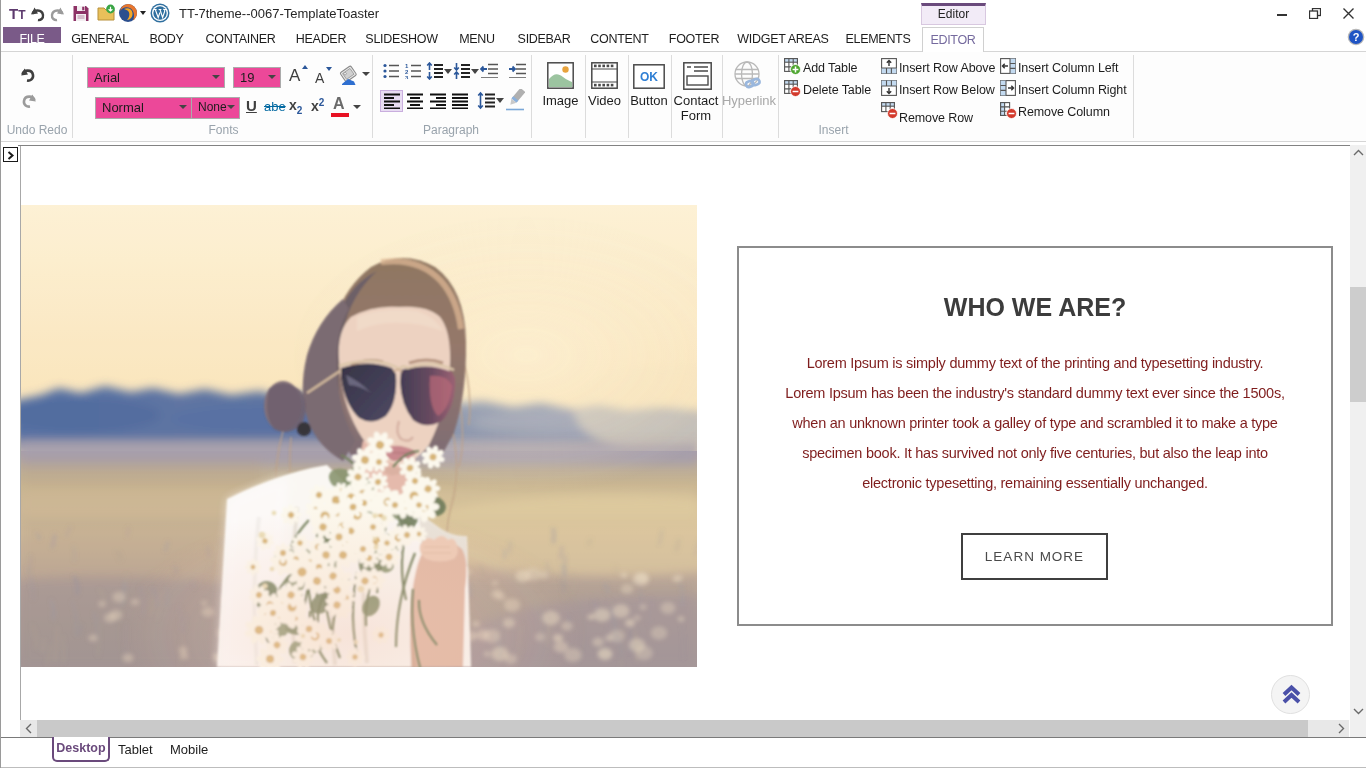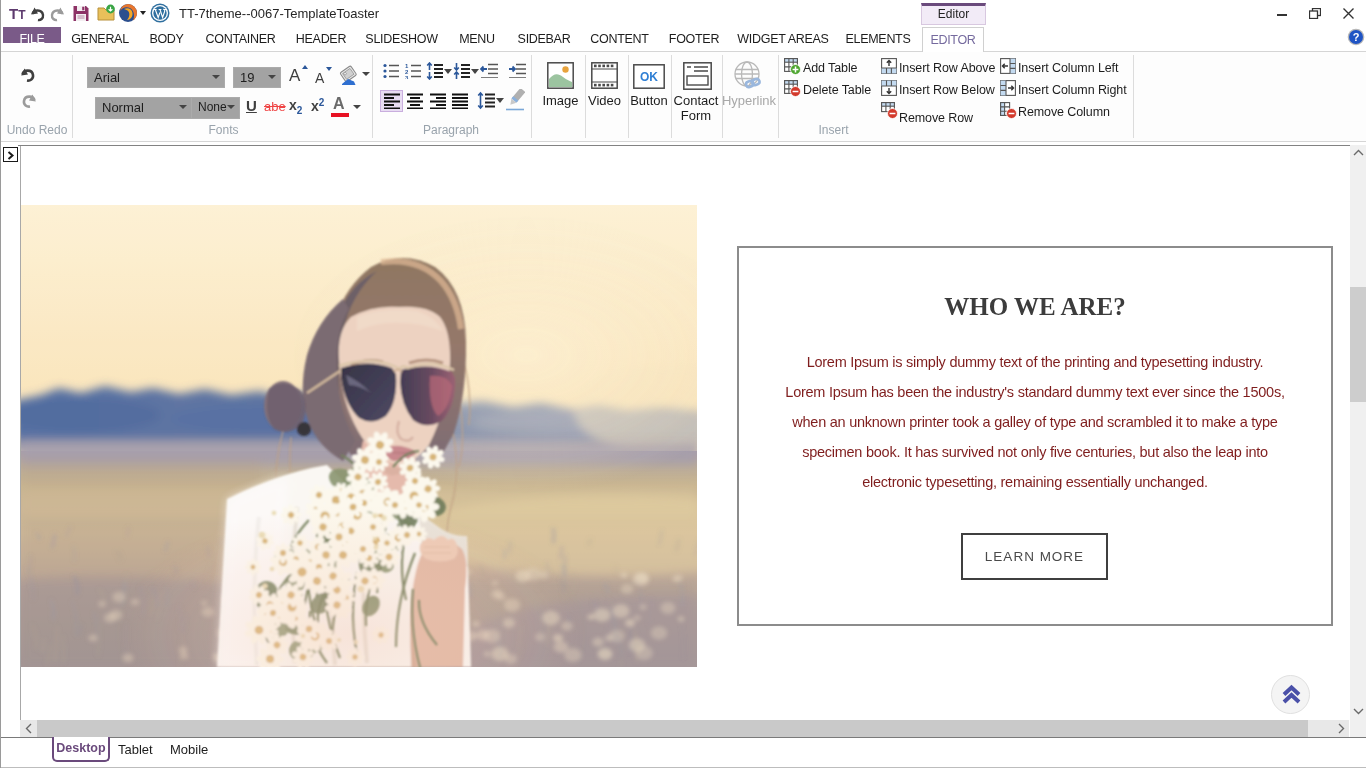--- a/index.html
+++ b/index.html
@@ -22,38 +22,38 @@
 #tab-editor-sel { left:921px; width:62px; height:26px; background:#fff;
   border:1px solid #d0d0d0; border-bottom:none; color:#756a9e; line-height:24px; }
 #ctx-editor { position:absolute; left:920px; top:3px; width:65px; height:22px;
   background:#f2ebf7; border:1px solid #d8c8e0; border-top:3px solid #6a4a7c;
   font-size:12px; color:#222; text-align:center; line-height:17px; }
 
 #ribbon { position:absolute; left:0; top:52px; width:1366px; height:90px; background:#fdfdfd;
   border-bottom:1px solid #d5d5d5; }
 .gsep { position:absolute; top:3px; height:83px; width:1px; background:#dcdcdc; }
 .glabel { position:absolute; top:71px; font-size:12px; color:#99a3ac; text-align:center; }
-.combo { position:absolute; border:1px solid #ababab; background:#a3a3a3; font-size:13px;
+.combo { position:absolute; border:1px solid #ababab; background:#ec4899; font-size:13px;
   color:#1d1d1d; }
 .combo .ctext { position:absolute; left:6px; top:2px; }
 .combo .caret { position:absolute; right:4px; top:7px; width:0; height:0;
   border-left:4px solid transparent; border-right:4px solid transparent; border-top:4px solid #444; }
 .ricon { position:absolute; }
 .biglabel { position:absolute; font-size:13px; color:#1d1d1d; text-align:center; }
 .inslabel { position:absolute; font-size:12.5px; letter-spacing:-0.1px; color:#1d1d1d; }
 
 #main { position:absolute; left:0; top:142px; width:1366px; height:595px; background:#fff; }
 #canvas-topline { position:absolute; left:17px; top:145px; width:1349px; height:1px; background:#828282; }
 #canvas-leftline { position:absolute; left:19px; top:146px; width:1px; height:591px; background:#a8a8a8; }
 #expander { position:absolute; left:2px; top:147px; width:15px; height:15px; background:#fff;
   border:1px solid #1a1a1a; }
 
 #whobox { position:absolute; left:736px; top:246px; width:596px; height:380px;
   border:2px solid #8c8c8c; background:#fff; }
-#whobox h1 { font-family:Liberation Serif, serif; font-size:25px; font-weight:bold;
+#whobox h1 { font-family:Liberation Sans, sans-serif; font-size:25px; font-weight:bold;
   color:#3c3c3c; text-align:center; margin-top:45px; letter-spacing:0px; }
 #whobox p { font-size:14.5px; letter-spacing:-0.25px; color:#7f1d1d; text-align:center; line-height:30px;
   margin:26px 10px 0 10px; }
 #learnmore { position:absolute; left:222px; top:285px; width:147px; height:47px;
   border:2px solid #3f3f3f; font-size:13.5px; color:#4a4a4a; text-align:center;
   line-height:44px; letter-spacing:1px; }
 
 #totop { position:absolute; left:1270px; top:675px; width:39px; height:39px; border-radius:50%;
   background:#f4f4f4; border:1px solid #e0e0e0; }
 
@@ -174,21 +174,21 @@
     <div class="ricon" style="left:361px;top:20px;width:0;height:0;border-left:4px solid transparent;border-right:4px solid transparent;border-top:4px solid #444;"></div>
     <div class="combo" style="left:86px;top:45px;width:97px;height:22px;margin-left:8px;">
         <span class="ctext">Normal</span>
         <span class="caret"></span>
       </div>
     <div class="combo" style="left:190px;top:45px;width:49px;height:22px;font-size:12px;">
         <span class="ctext">None</span>
         <span class="caret"></span>
       </div>
     <div class="ricon" style="left:245px;top:45px;font-size:15px;font-weight:bold;color:#3f3f3f;text-decoration:underline;">U</div>
-    <div class="ricon" style="left:263px;top:47px;font-size:13px;color:#ef4444;text-decoration:line-through;">abe</div>
+    <div class="ricon" style="left:263px;top:47px;font-size:13px;color:#0369a1;text-decoration:line-through;">abe</div>
     <div class="ricon" style="left:288px;top:45px;font-size:14px;font-weight:bold;color:#3f3f3f;">x<span style="font-size:10px;color:#2b579a;vertical-align:-4px;">2</span></div>
     <div class="ricon" style="left:310px;top:45px;font-size:14px;font-weight:bold;color:#3f3f3f;">x<span style="font-size:10px;color:#2b579a;vertical-align:5px;">2</span></div>
     <div class="ricon" style="left:332px;top:43px;font-size:16px;font-weight:bold;color:#6a6a6a;">A</div>
     <div class="ricon" style="left:330px;top:61px;width:18px;height:4px;background:#e81123;"></div>
     <div class="ricon" style="left:352px;top:53px;width:0;height:0;border-left:4px solid transparent;border-right:4px solid transparent;border-top:4px solid #444;"></div>
     <div class="glabel" style="left:180px;width:85px;">Fonts</div>
     <div class="gsep" style="left:371px;"></div>
 
     <svg class="ricon" style="left:382px;top:11px;" width="16" height="16" viewBox="0 0 16 16">
       <circle cx="2" cy="2.5" r="1.6" fill="#2b579a"></circle>

